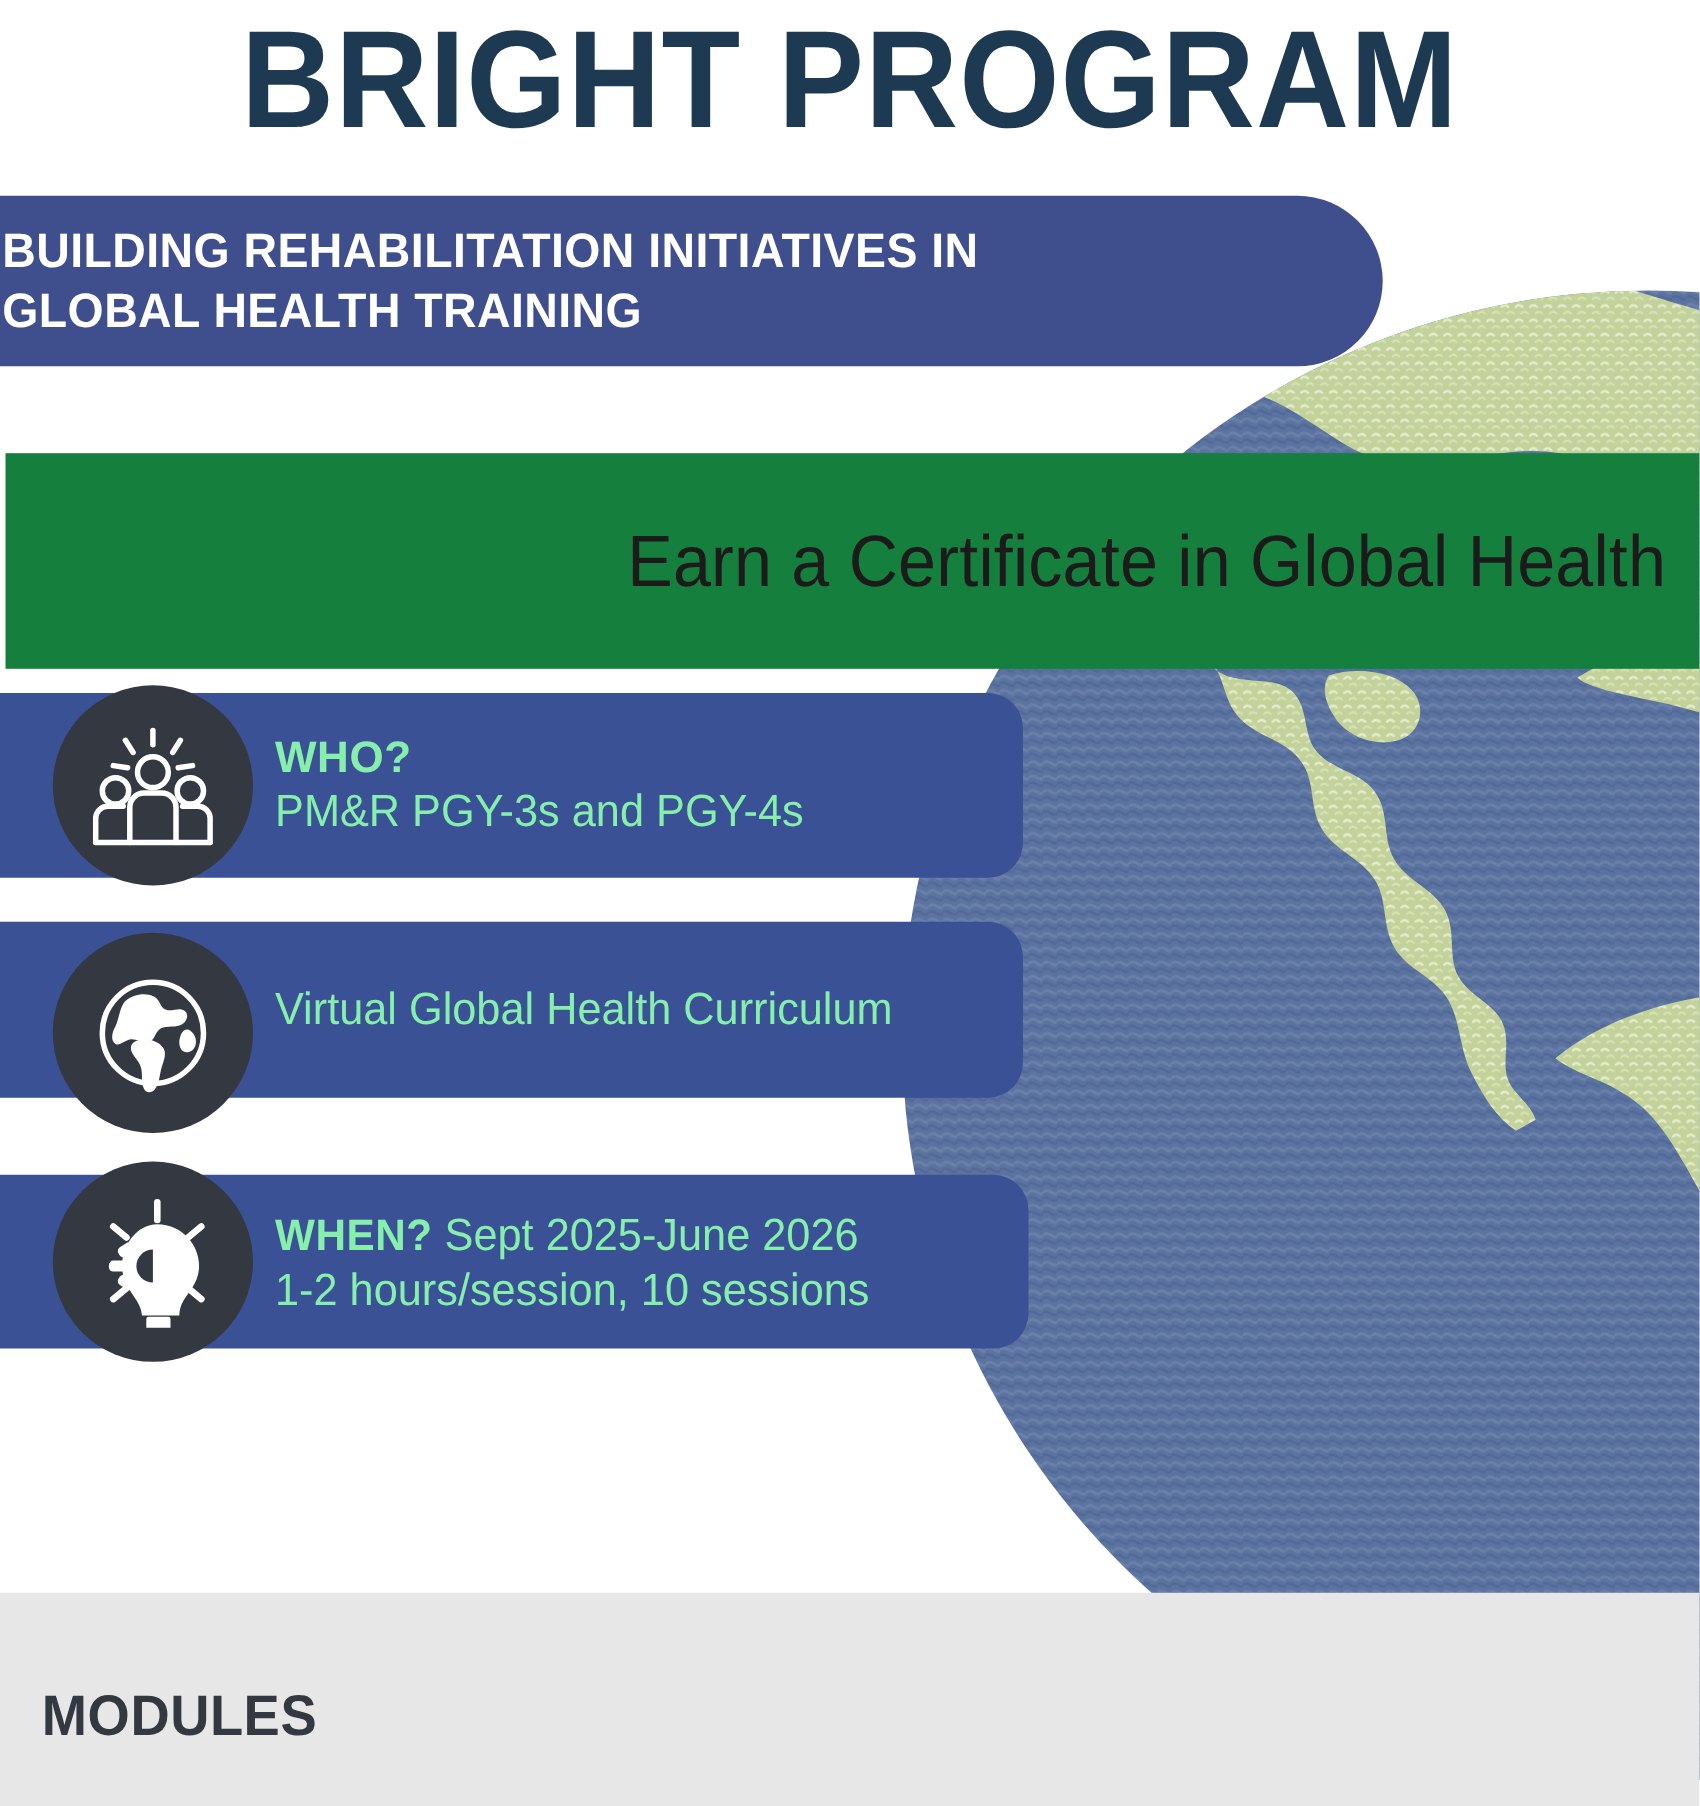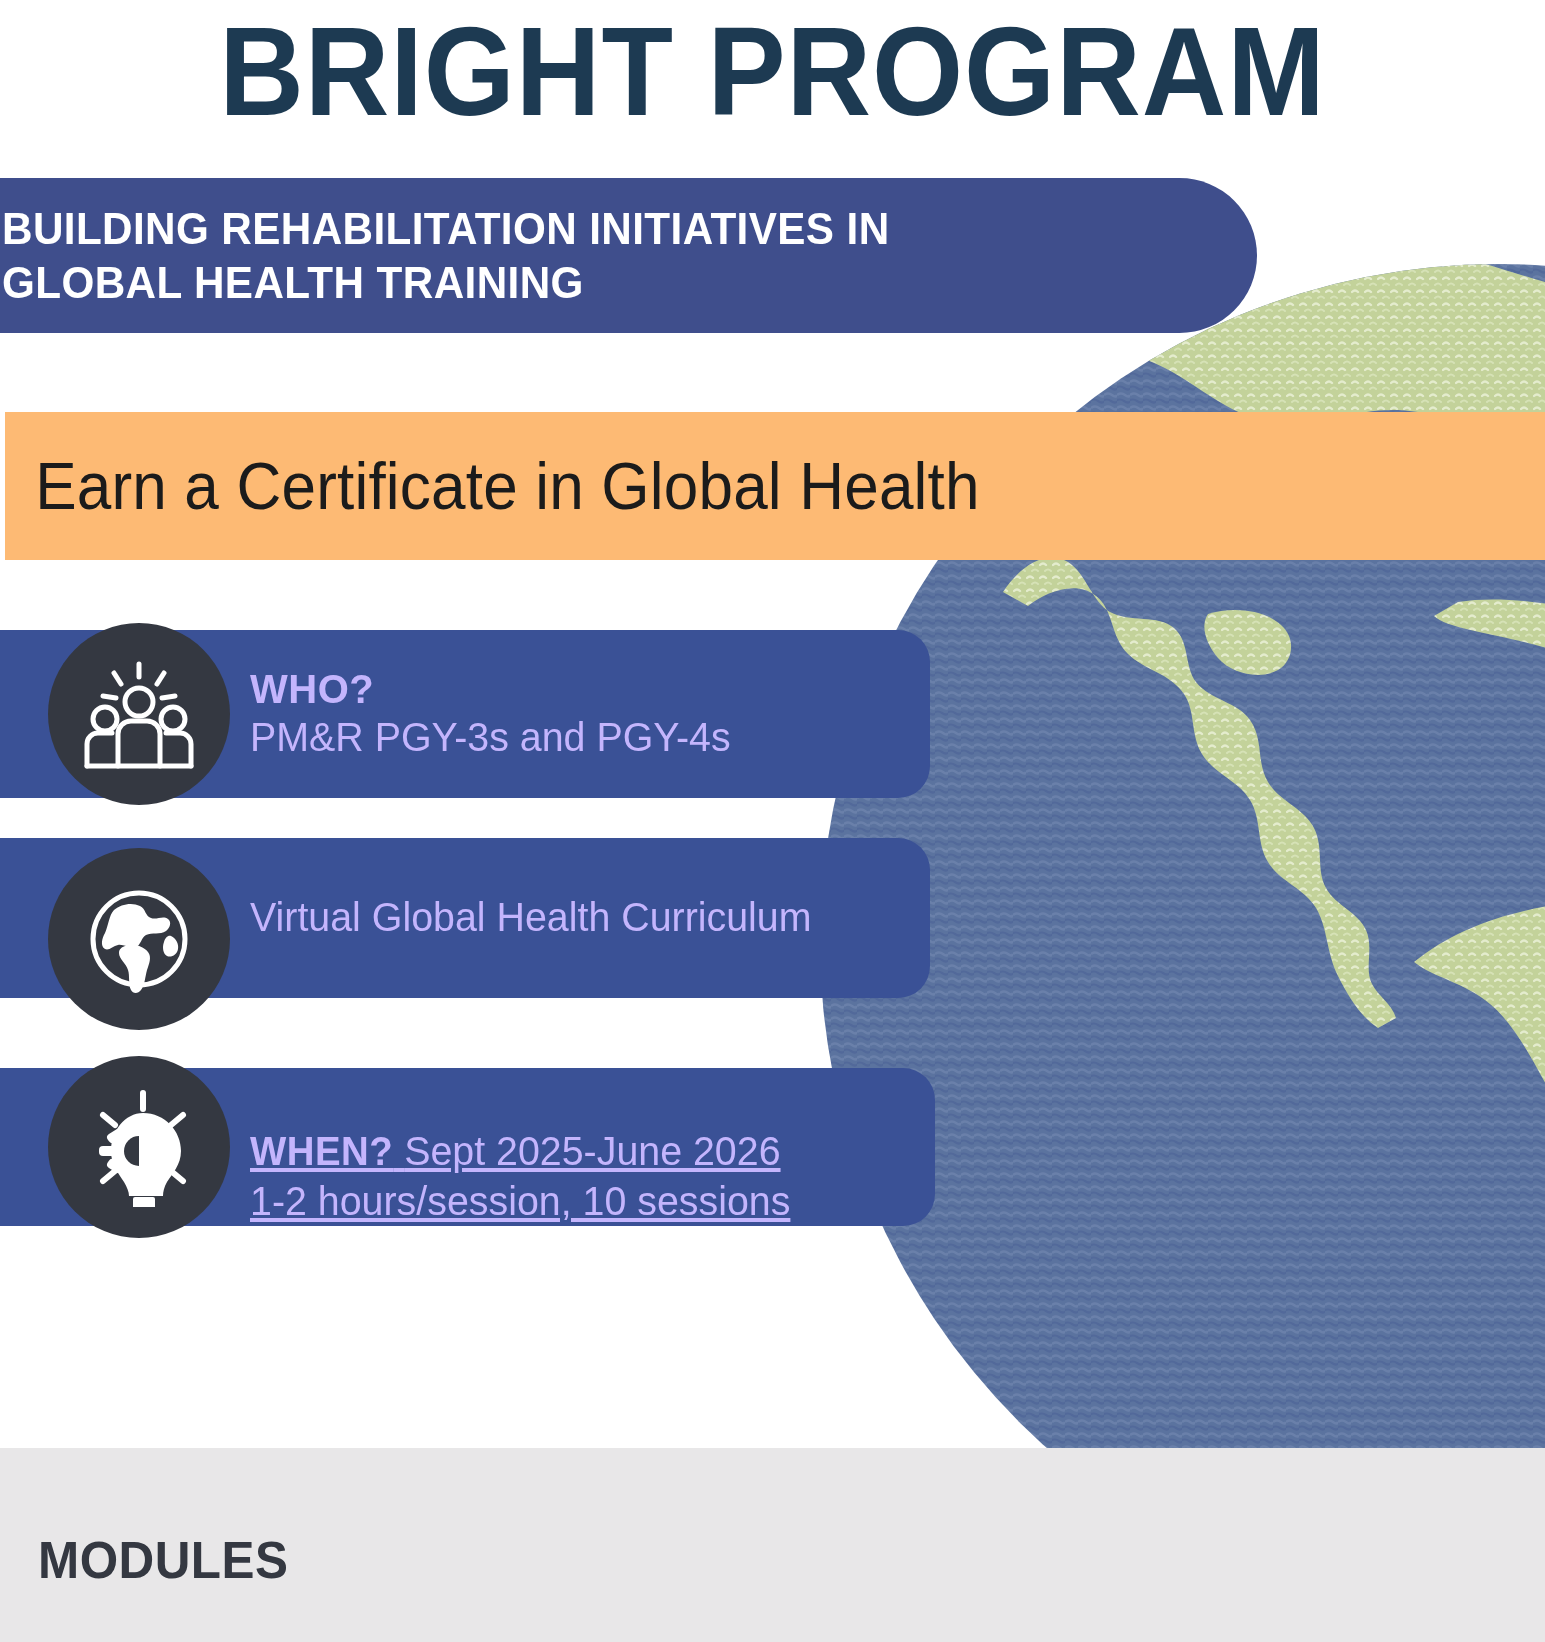--- a/index.html
+++ b/index.html
@@ -54,24 +54,24 @@
     letter-spacing:0.4px;
     margin-left:42px;
     transform:scaleX(0.96);
     transform-origin:0 50%;
   }
   .subtitle-text span{display:block;}
 
   
   .cert-band{
     position:absolute;left:5px;top:412px;
-    width:1540px;height:148px;
-    background:#fdba74;
+    width:1540px;height:196px;
+    background:#15803d;
     z-index:3;
-    display:flex;align-items:center;justify-content:flex-start;
+    display:flex;align-items:center;justify-content:flex-end;
   }
   .cert-text{
     color:#1b1b1b;
     font-size:66px;
     font-weight:400;
     letter-spacing:0.2px;
     transform:scaleX(0.94);
     white-space:nowrap;
   }
 
@@ -81,21 +81,21 @@
     left:-60px;
     background:#3a5196;
     border-radius:0 32px 32px 0;
     z-index:6;
     box-sizing:border-box;
   }
   .pill .pill-body{
     position:absolute;
     left:310px;top:0;right:22px;bottom:0;
     display:flex;flex-direction:column;justify-content:center;
-    color:#c4b5fd;
+    color:#86efac;
   }
   .pill-heading{
     font-size:40px;font-weight:700;letter-spacing:0.5px;
     line-height:1.18;
   }
   .pill-sub{
     font-size:41px;font-weight:400;line-height:1.2;
     transform:scaleX(0.96);transform-origin:0 50%;
     white-space:nowrap;
   }
@@ -118,21 +118,21 @@
   
   #pill-who{top:630px;width:990px;height:168px;}
   #icon-who{left:48px;top:623px;}
   
   #pill-what{top:838px;width:990px;height:160px;}
   #icon-what{left:48px;top:848px;}
   
   #pill-when{top:1068px;width:995px;height:158px;}
   #icon-when{left:48px;top:1056px;}
 
-  #pill-when .pill-body{justify-content:flex-end;text-decoration:underline;}
+  #pill-when .pill-body{justify-content:center;}
 
   
   .modules-band{
     position:absolute;left:0;top:1448px;
     width:1545px;height:194px;
     background:#e8e7e8;
     z-index:3;
   }
   .modules-label{
     position:absolute;left:38px;top:1530px;

